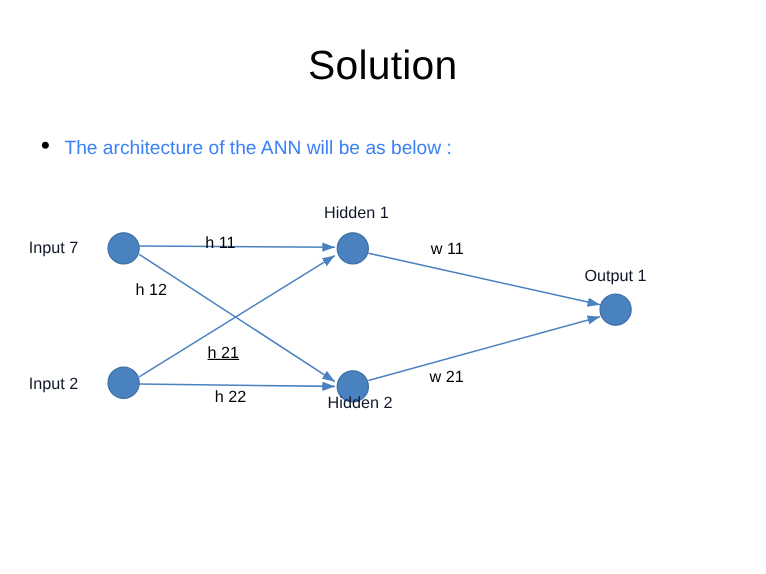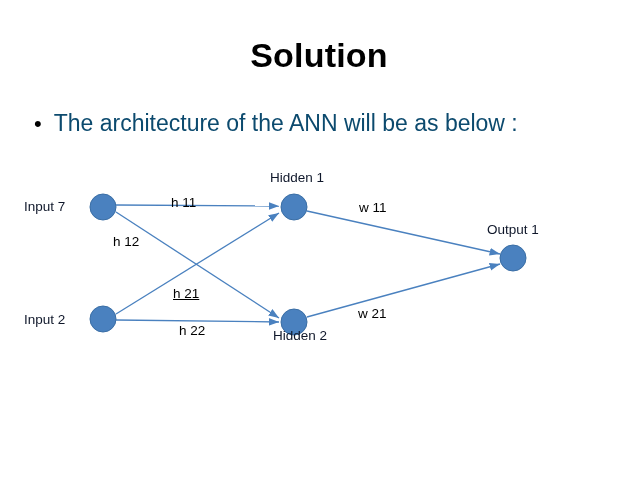--- a/index.html
+++ b/index.html
@@ -21,41 +21,41 @@
     width: 638px;
     height: 478px;
   }
   #title {
     position: absolute;
     left: 0;
     top: 36px;
     width: 638px;
     text-align: center;
     font-size: 34px;
-    font-weight: bold;
+    font-weight: normal;
     color: #000000;
     letter-spacing: 0.2px;
   }
   #bullet-row {
     position: absolute;
     left: 34px;
     top: 110px;
     width: 580px;
     display: flex;
     align-items: baseline;
   }
   #bullet-dot {
     font-size: 22px;
     line-height: 1;
     margin-right: 12px;
     color: #000000;
   }
   #bullet-text {
-    font-size: 23px;
-    color: #0c4a6e;
+    font-size: 16px;
+    color: #3b82f6;
     white-space: nowrap;
   }
   #diagram {
     position: absolute;
     left: 0;
     top: 150px;
     width: 638px;
     height: 220px;
   }
   svg#net {

